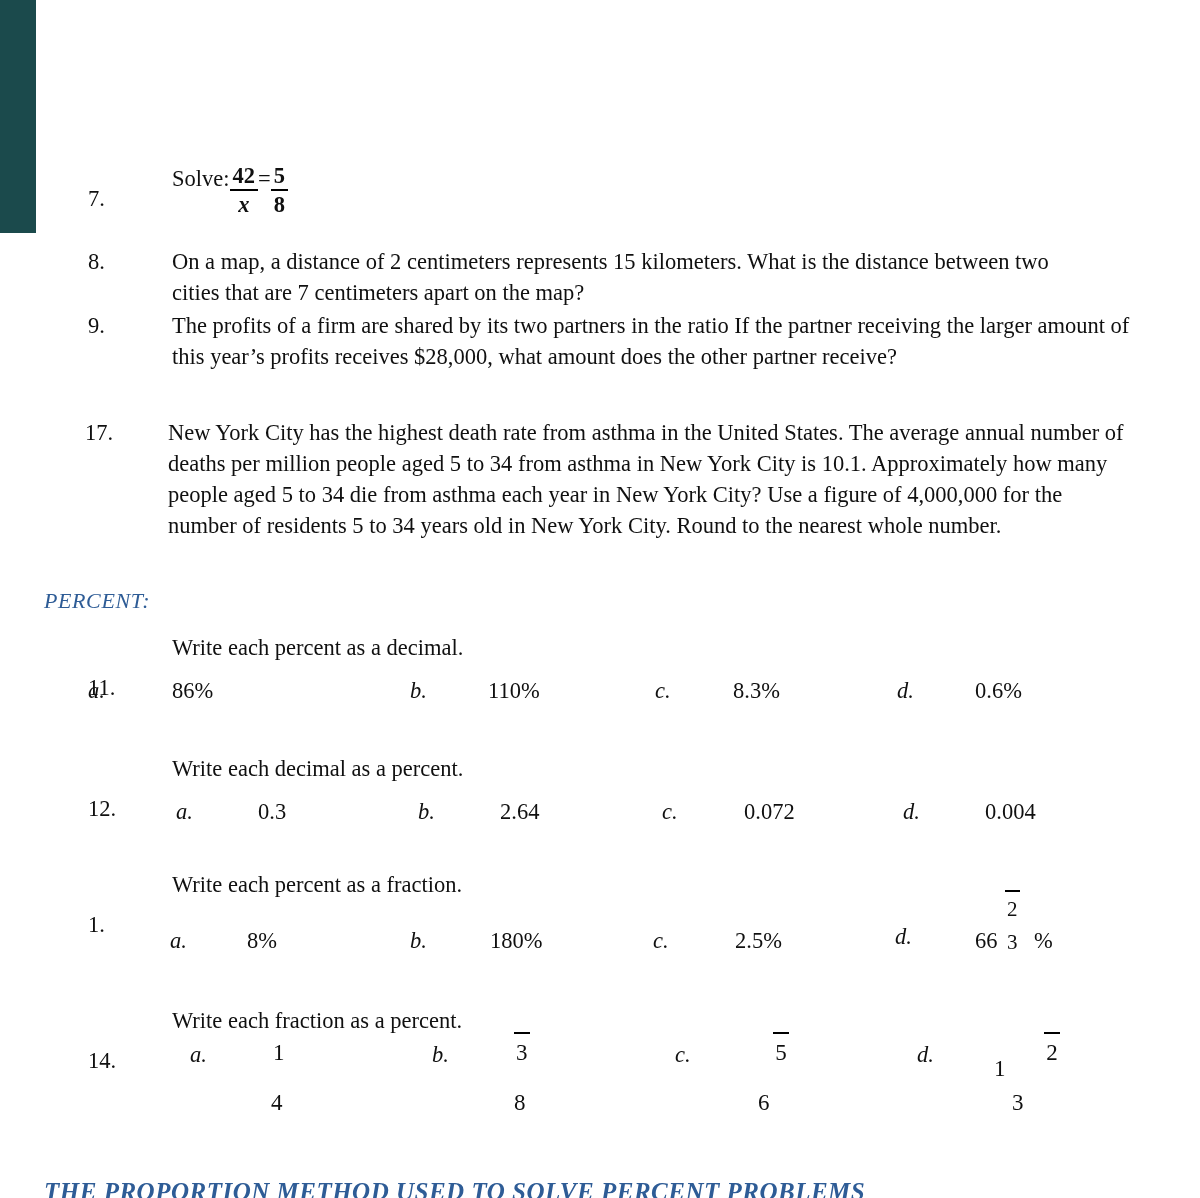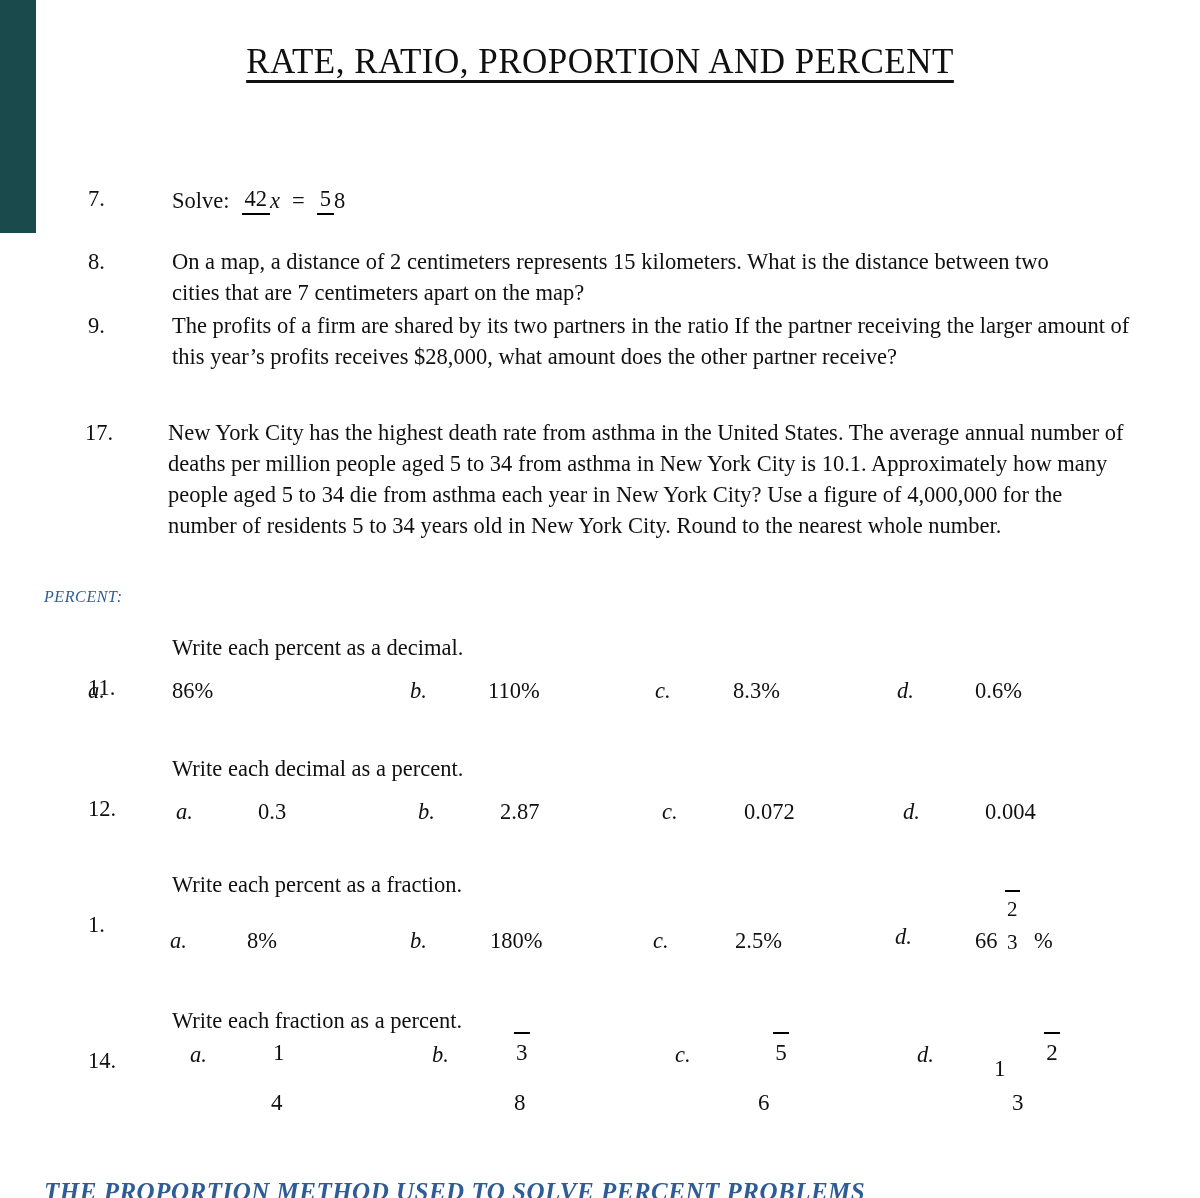--- a/index.html
+++ b/index.html
@@ -27,30 +27,30 @@
   }
   .title span {
     text-decoration: underline;
     text-decoration-thickness: 2.5px;
     text-underline-offset: 7px;
   }
   .problem { position: absolute; left: 0; width: 1200px; font-size: 22.5px; line-height: 31px; }
   .pnum { position: absolute; left: 88px; top: 0; }
   .pnum.wide { left: 85px; }
   .pbody { position: absolute; left: 172px; }
-  .solve-row { display: flex; align-items: center; gap: 12px; height: 75px; }
-  .frac { display: inline-flex; flex-direction: row; align-items: center; line-height: 1.12; }
+  .solve-row { display: flex; align-items: flex-start; height: 75px; }
+  .frac { display: inline-flex; flex-direction: column; align-items: center; line-height: 1.12; font-weight: bold; }
   .fn { border-bottom: 2px solid #000; padding: 0 3px 1px; }
   .fd { padding-top: 1px; }
   .italic { font-style: italic; }
 
   .percent-h {
     position: absolute; top: 588px; left: 44px;
     color: var(--accent_blue, #2e5c96);
-    font-style: italic; font-size: 16px; letter-spacing: 0.6px;
+    font-style: italic; font-size: 22px; letter-spacing: 0.6px;
   }
   .header-row { position: absolute; left: 0; width: 1200px; font-size: 22.5px; }
   .header-row .hnum { position: absolute; left: 88px; margin-top: 40px; }
   .header-row .hins { position: absolute; left: 172px; }
 
   .itemrow { position: absolute; left: 0; width: 1200px; font-size: 22.5px; }
   .lab { position: absolute; font-style: italic; }
   .val { position: absolute; }
 
   .smallstack {
@@ -71,23 +71,20 @@
     text-decoration: underline; letter-spacing: 0.5px; white-space: nowrap;
   }
 </style>
 </head>
 <body>
 
 <div class="page">
 
   <div class="strip"></div>
 
-  <div class="title">
-    <span>RATE, RATIO, PROPORTION AND PERCENT</span>
-  </div>
 
   <div class="problem" style="top:163px">
     <span class="pnum" style="top:20px">7.</span>
     <div class="pbody solve-row">
       <span>Solve:</span>
       <span class="frac">
         <span class="fn">42</span>
         <span class="fd italic">x</span>
       </span>
       <span>=</span>
@@ -131,21 +128,21 @@
   </div>
 
   <div class="header-row" style="top:756px">
     <span class="hnum">12.</span>
     <span class="hins">Write each decimal as a percent.</span>
   </div>
   <div class="itemrow" style="top:799px">
     <span class="lab" style="left:176px">a.</span>
     <span class="val" style="left:258px">0.3</span>
     <span class="lab" style="left:418px">b.</span>
-    <span class="val" style="left:500px">2.87</span>
+    <span class="val" style="left:500px">2.64</span>
     <span class="lab" style="left:662px">c.</span>
     <span class="val" style="left:744px">0.072</span>
     <span class="lab" style="left:903px">d.</span>
     <span class="val" style="left:985px">0.004</span>
   </div>
 
   <div class="header-row" style="top:872px">
     <span class="hnum">1.</span>
     <span class="hins">Write each percent as a fraction.</span>
   </div>

